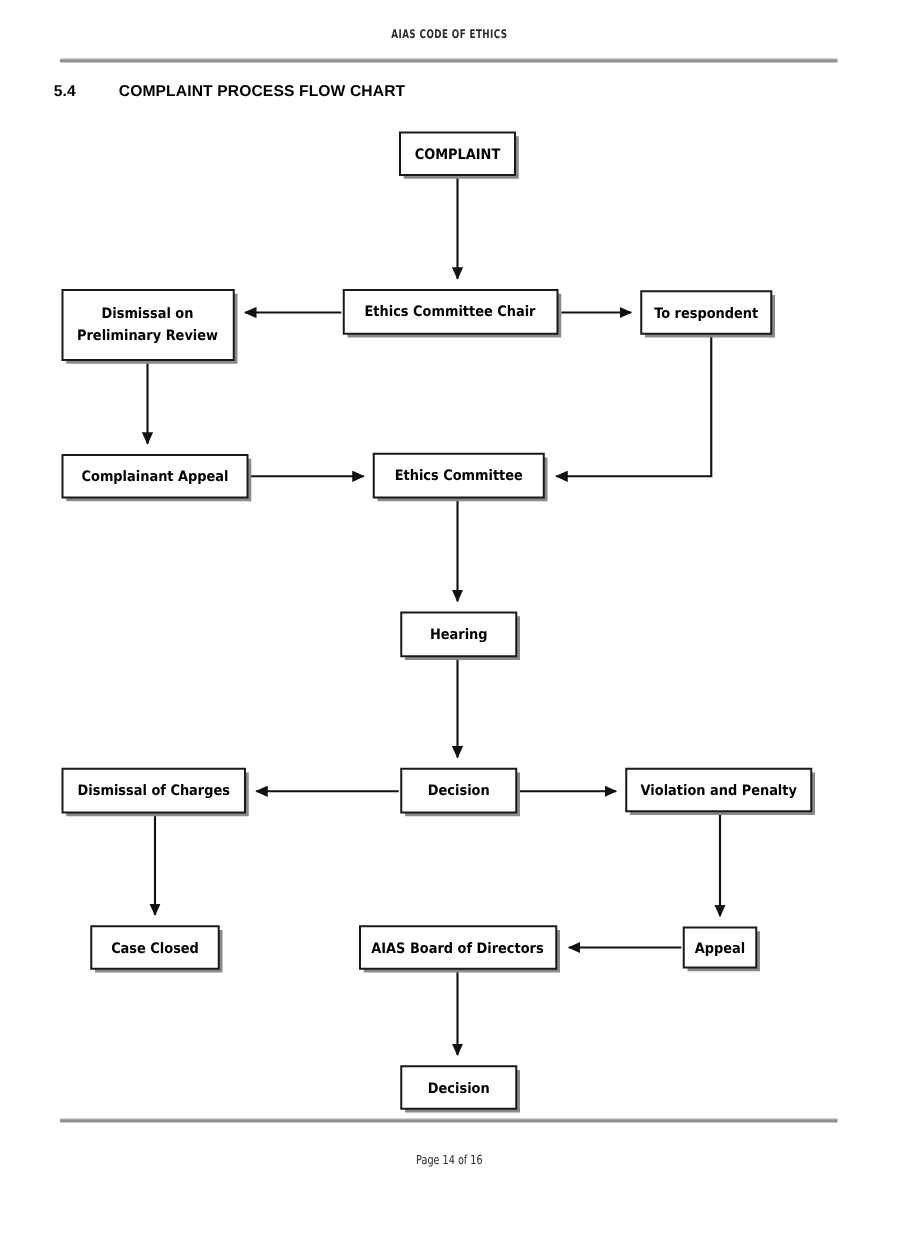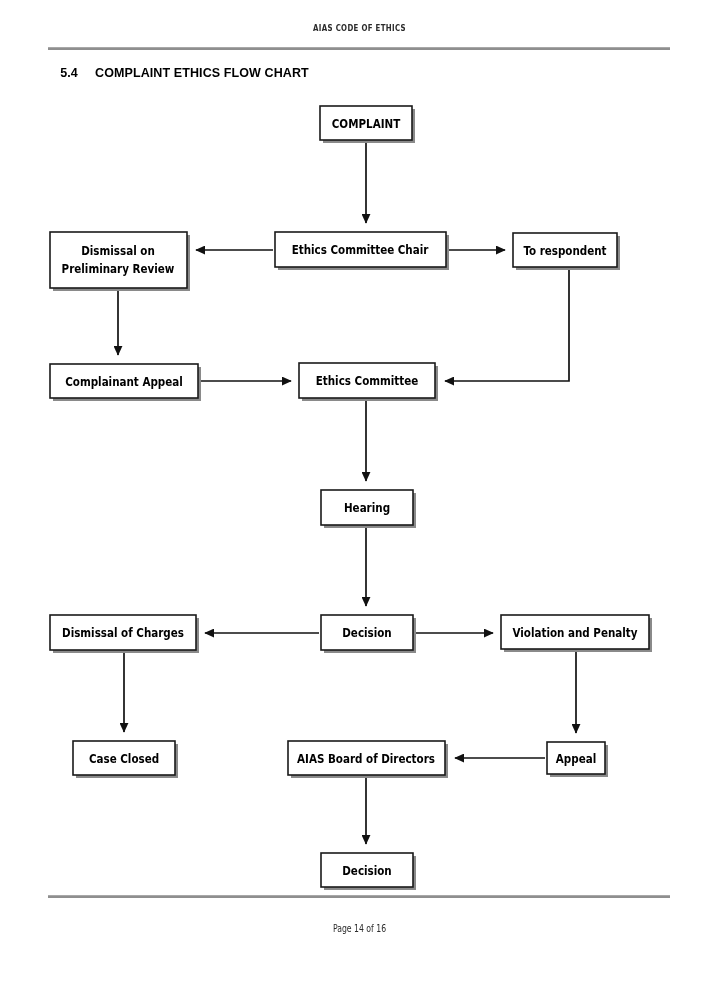--- a/index.html
+++ b/index.html
@@ -47,21 +47,20 @@
     left: 43px;
     top: 66px;
     font-size: 12.5px;
     font-weight: bold;
     letter-spacing: 0.1px;
     white-space: nowrap;
   }
   .section-heading .num {
     display: inline-block;
     width: 52px;
-    text-align: center;
   }
 
   
   #flow {
     position: absolute;
     left: 0;
     top: 0;
     width: 719px;
     height: 990px;
   }
@@ -111,21 +110,21 @@
     transform-origin: center top;
   }
 </style>
 </head>
 <body>
 
 <div class="page-header">AIAS CODE OF ETHICS</div>
 <div class="rule-top"></div>
 
 <div class="section-heading">
-  <span class="num">5.4</span><span>COMPLAINT ETHICS FLOW CHART</span>
+  <span class="num">5.4</span><span>COMPLAINT PROCESS FLOW CHART</span>
 </div>
 
 <svg id="flow" viewBox="0 0 719 990" xmlns="http://www.w3.org/2000/svg">
   <defs>
     <marker id="arrowend" markerWidth="10" markerHeight="9" refX="9.2" refY="4.5" orient="auto" markerUnits="userSpaceOnUse">
       <path d="M0,0 L10,4.5 L0,9 z" fill="#111111"></path>
     </marker>
   </defs>
 
   <g>

